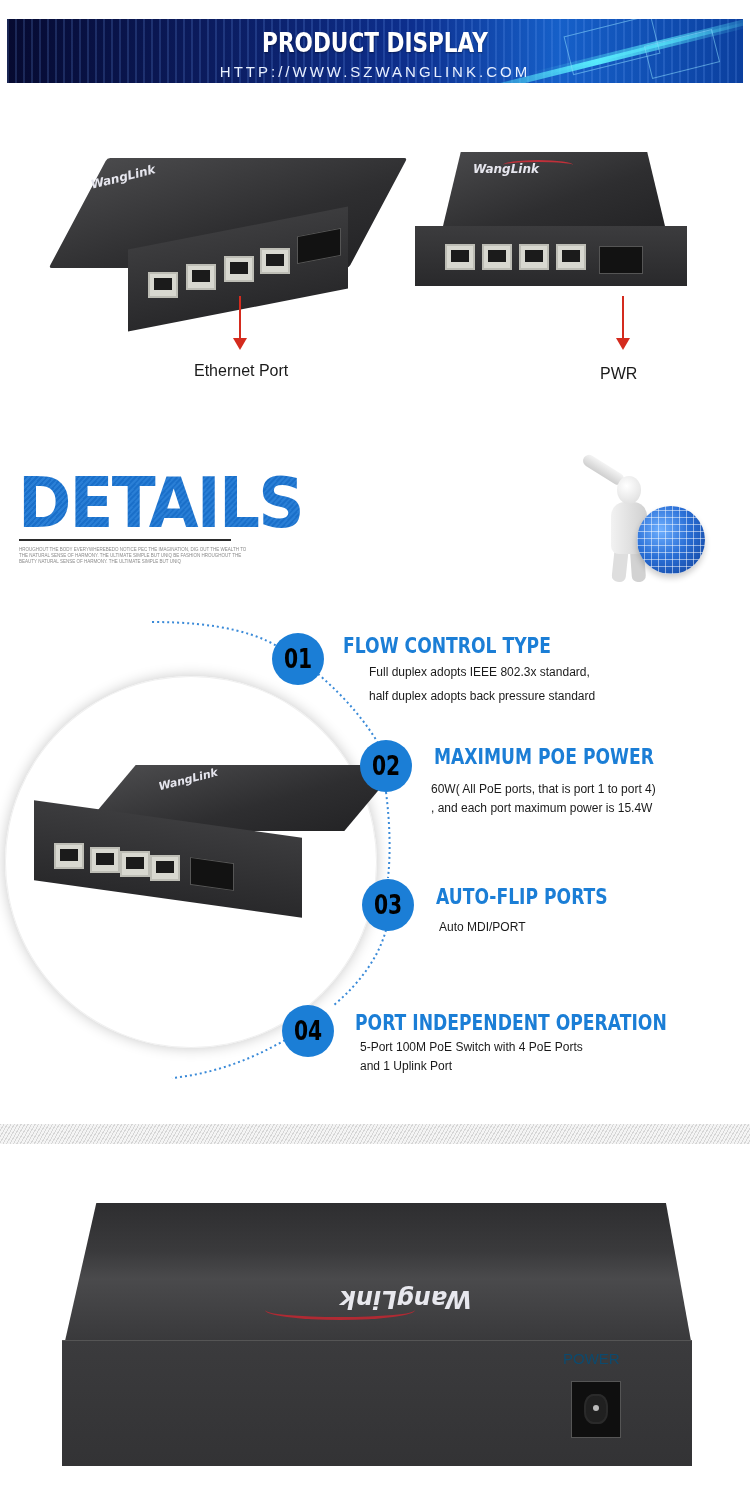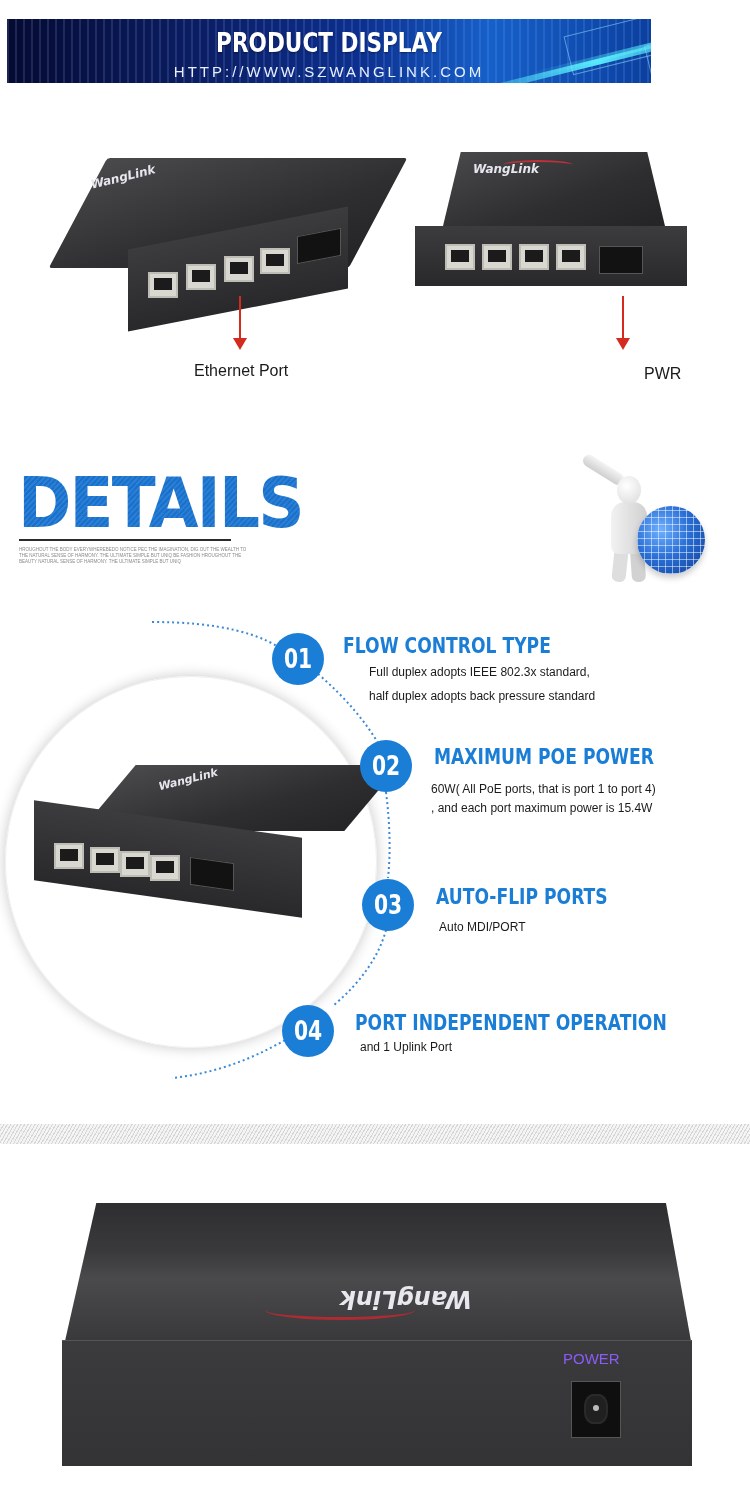--- a/index.html
+++ b/index.html
@@ -1,21 +1,21 @@
 <!DOCTYPE html>
 <html><head>
 <meta charset="utf-8">
 <style>
   * { box-sizing: border-box; margin: 0; padding: 0; }
   html, body { width: 750px; height: 1512px; background: #ffffff; overflow: hidden; }
   body { position: relative; font-family: "Liberation Sans", sans-serif; color: #1a1a1a; }
 
   
   .banner {
-    position: absolute; left: 7px; top: 19px; width: 644px; height: 64px;
+    position: absolute; left: 7px; top: 19px; width: 736px; height: 64px;
     background:
       repeating-linear-gradient(90deg, rgba(120,170,255,0.18) 0 2px, transparent 2px 8px),
       linear-gradient(90deg, #060a30 0%, #0b1a5a 25%, #0d2f8e 55%, #1660c9 75%, #0b3f9e 100%);
     overflow: hidden;
   }
   .banner .streak {
     position: absolute; height: 6px; border-radius: 3px;
     background: linear-gradient(90deg, rgba(80,230,255,0), rgba(90,240,255,0.95), rgba(80,230,255,0));
     transform: rotate(-14deg);
   }
@@ -108,21 +108,21 @@
   .fig-leg2 { position: absolute; left: 66px; top: 90px; width: 14px; height: 34px; border-radius: 6px; background: #d2d2d2; transform: rotate(-4deg); }
 
   
   .big-circle {
     position: absolute; left: 5px; top: 676px; width: 372px; height: 372px; border-radius: 50%;
     background: #ffffff;
     box-shadow: 0 0 14px rgba(0,0,0,0.22), inset 0 0 0 1px #f0f0f0;
   }
   .num-badge {
     position: absolute; width: 52px; height: 52px; border-radius: 50%; background: #1b7ed6;
-    color: #ffffff; font-family: "DejaVu Sans", sans-serif; font-weight: bold; font-size: 26px;
+    color: #000000; font-family: "DejaVu Sans", sans-serif; font-weight: bold; font-size: 26px;
     display: flex; align-items: center; justify-content: center;
   }
   .num-badge span { display: inline-block; transform: scaleX(0.78); }
   .feat-title {
     position: absolute; color: #1b7ed6; font-family: "DejaVu Sans", sans-serif; font-weight: bold;
     font-size: 22px; white-space: nowrap; transform: scaleX(0.78); transform-origin: left;
   }
   .feat-desc {
     position: absolute; font-size: 12px; line-height: 24px; color: #1a1a1a;
   }
@@ -148,21 +148,21 @@
   .rear-logo {
     position: absolute; left: 340px; top: 1285px; color: #e8e8ee;
     font-family: "DejaVu Sans", sans-serif; font-weight: bold; font-style: italic; font-size: 24px;
     transform: rotate(180deg);
   }
   .rear-swoosh {
     position: absolute; left: 265px; top: 1300px; width: 150px; height: 20px;
     border-bottom: 3px solid #b02a33; border-radius: 50%;
   }
   .power-label {
-    position: absolute; left: 563px; top: 1350px; color: #8b5cf6; font-size: 15px;
+    position: absolute; left: 563px; top: 1350px; color: #0c4a6e; font-size: 15px;
   }
   .power-jack {
     position: absolute; left: 571px; top: 1381px; width: 50px; height: 57px; background: #0f0f0f;
     border: 1px solid #555;
   }
   .power-jack::after {
     content: ""; position: absolute; left: 12px; top: 12px; width: 24px; height: 30px; border-radius: 40%;
     background: #202020; box-shadow: inset 0 0 0 2px #2a2a2a;
   }
   .power-pin {
@@ -199,21 +199,21 @@
   <div class="box-front" style="left:2px; top:76px; width:272px; height:60px;"></div>
   <div class="logo-text" style="left:60px; top:12px;">WangLink</div>
   <div class="logo-swoosh" style="left:90px; top:10px; width:70px;"></div>
   <div class="port" style="left:32px; top:94px;"></div>
   <div class="port" style="left:69px; top:94px;"></div>
   <div class="port" style="left:106px; top:94px;"></div>
   <div class="port" style="left:143px; top:94px;"></div>
   <div class="fiber" style="left:186px; top:96px;"></div>
 </div>
 <div class="arrow" style="left:622px; top:296px; height:44px;"></div>
-<div class="caption" style="left:600px; top:365px;margin-left:44px;">PWR</div>
+<div class="caption" style="left:600px; top:365px;">PWR</div>
 
 <div class="details-title">DETAILS</div>
 <div class="details-rule"></div>
 <div class="details-fine">HROUGHOUT THE BODY EVERYWHEREBEDO NOTICE PEC THE IMAGINATION, DIG OUT THE WEALTH TO THE NATURAL SENSE OF HARMONY. THE ULTIMATE SIMPLE BUT UNIQ BE FASHION HROUGHOUT THE BEAUTY NATURAL SENSE OF HARMONY. THE ULTIMATE SIMPLE BUT UNIQ</div>
 
 <div class="figure-wrap">
   <div class="fig-arm"></div>
   <div class="fig-leg1"></div>
   <div class="fig-leg2"></div>
   <div class="fig-body"></div>
@@ -266,20 +266,21 @@
 <div class="feat-title" style="left:436px; top:884px;">AUTO-FLIP PORTS</div>
 <div class="feat-desc" style="left:439px; top:915px;">
   <div>Auto MDI/PORT</div>
 </div>
 
 <div class="num-badge" style="left:282px; top:1005px;">
     <span>04</span>
   </div>
 <div class="feat-title" style="left:355px; top:1010px;">PORT INDEPENDENT OPERATION</div>
 <div class="feat-desc tight" style="left:360px; top:1038px;">
+  <div>5-Port 100M PoE Switch with 4 PoE Ports</div>
   <div>and 1 Uplink Port</div>
 </div>
 
 <div class="hatch"></div>
 
 <div>
   <div class="rear-top"></div>
   <div class="rear-front"></div>
   <div class="rear-swoosh"></div>
   <div class="rear-logo">WangLink</div>

